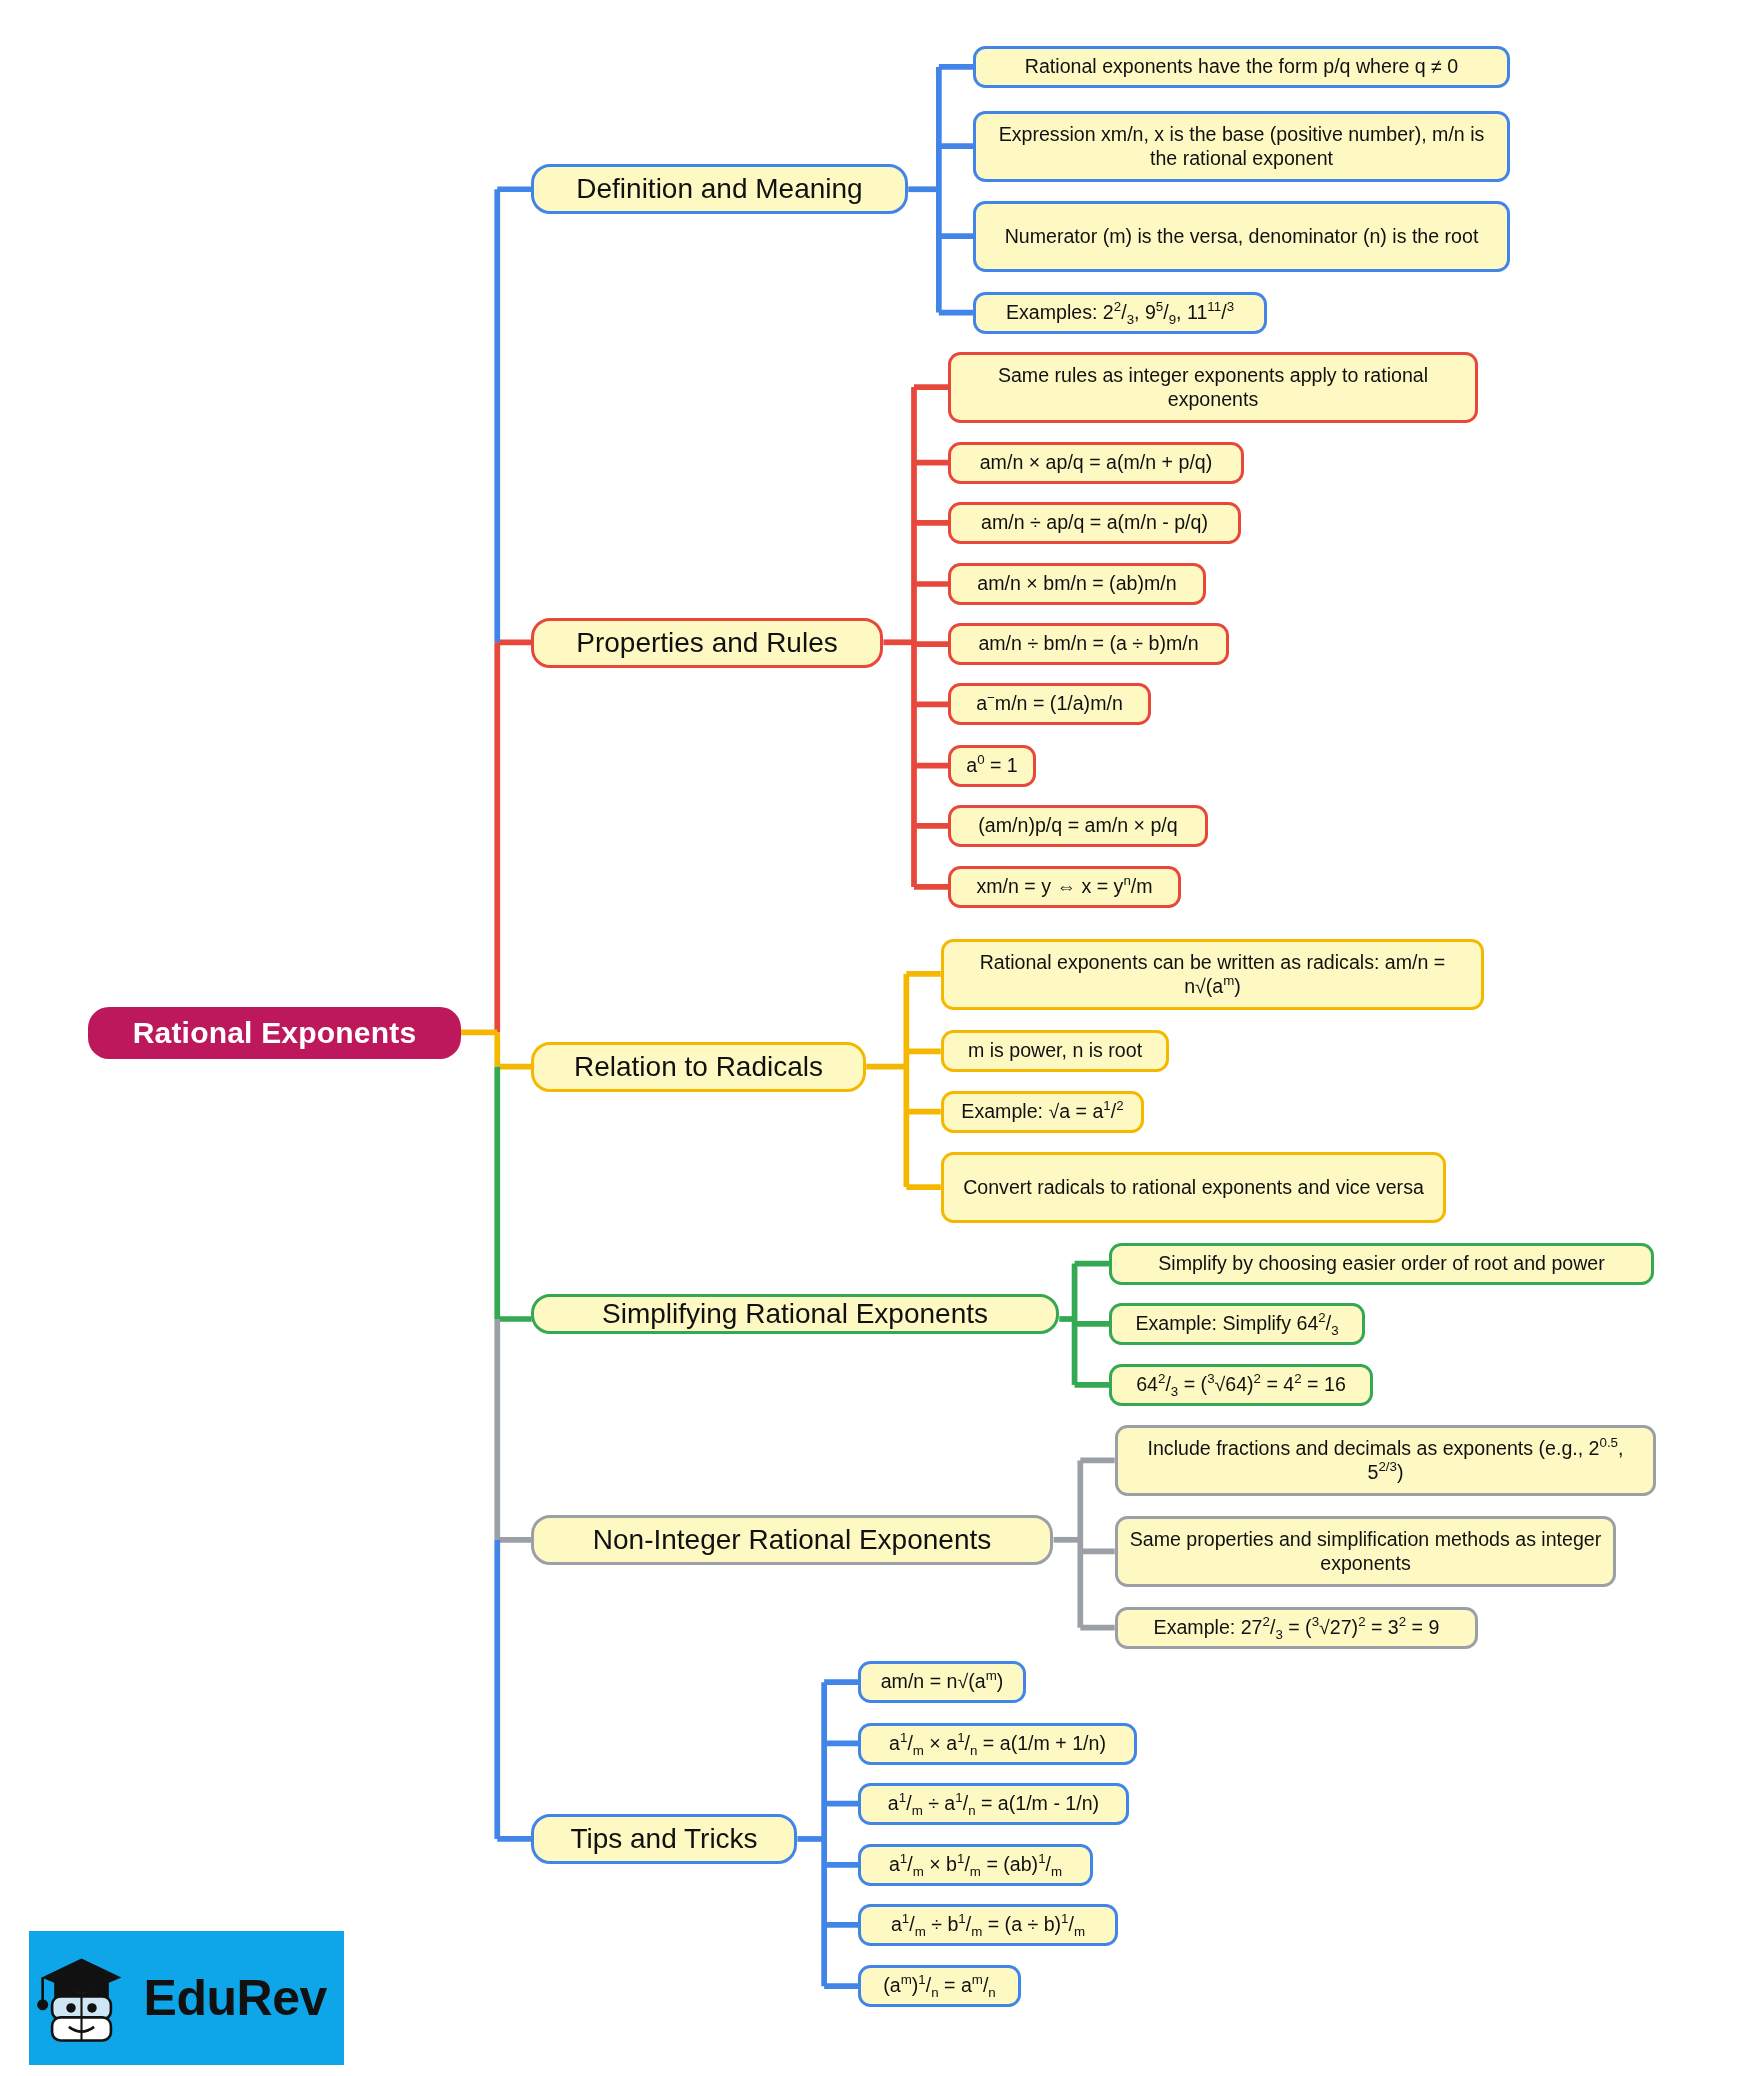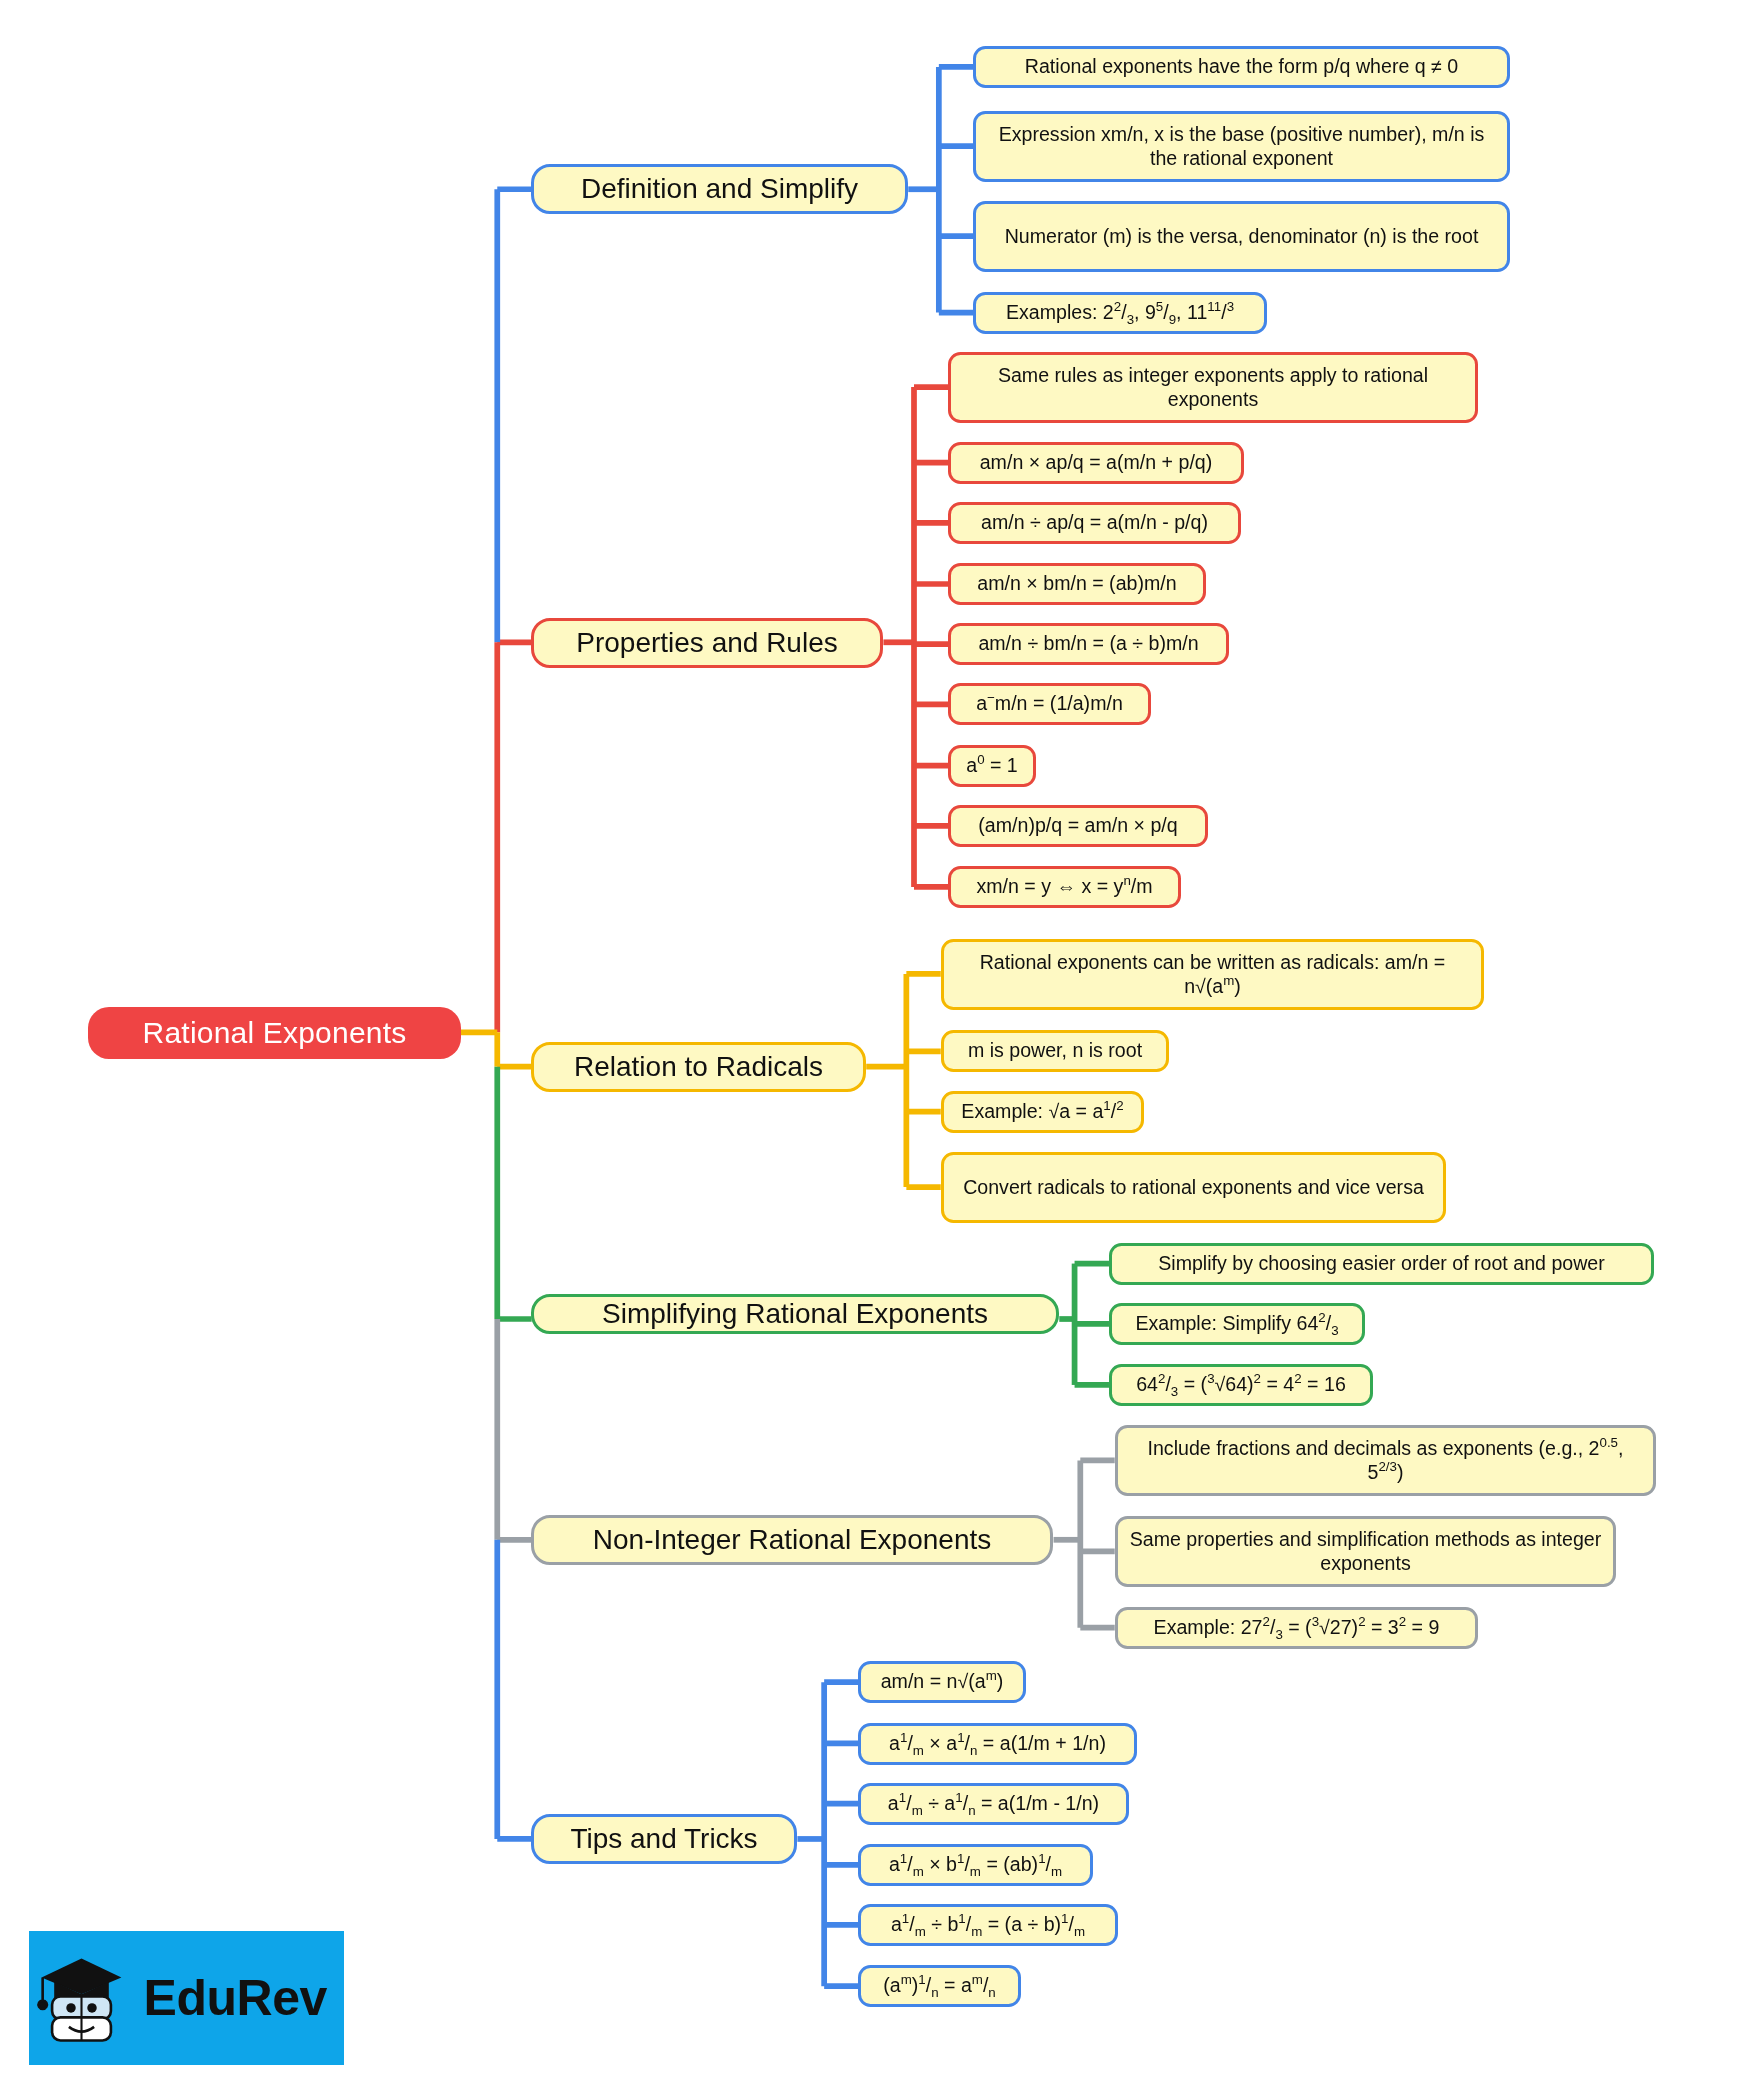--- a/index.html
+++ b/index.html
@@ -33,25 +33,25 @@
     line-height: 1.18;
     color: #111111;
     padding: 3.8px 11.5px;
     white-space: normal;
   }
   .root-node {
     position: absolute;
     display: flex;
     align-items: center;
     justify-content: center;
-    background: #ef4444;
+    background: #be185d;
     color: #ffffff;
     border-radius: 21px;
     font-size: 30px;
-    font-weight: normal;
+    font-weight: bold;
     letter-spacing: 0.2px;
   }
   .branch-node {
     font-size: 28px;
     border-width: 3.8px;
     border-radius: 19px;
   }
   .leaf-node {
     font-size: 19.6px;
     border-width: 3.8px;
@@ -139,21 +139,21 @@
       <line x1="862" y1="2014" x2="898" y2="2014" stroke="#4285e8" stroke-width="6" stroke-linecap="butt"></line>
       <line x1="862" y1="2078" x2="898" y2="2078" stroke="#4285e8" stroke-width="6" stroke-linecap="butt"></line>
     </svg>
 
   <div class="root-node" id="root-node" style="left:88px; top:1007px; width:373px; height:52px;">
     <span>Rational Exponents</span>
   </div>
 
   <div id="nodes-layer">
       <div class="node branch-node" style="left: 531px; top: 164px; width: 377px; height: 50px; border-color: rgb(66, 133, 232);">
-        <span>Definition and Simplify</span>
+        <span>Definition and Meaning</span>
       </div>
       <div class="node leaf-node " style="left: 973px; top: 46px; width: 537px; min-height: 42px; border-color: rgb(66, 133, 232);">
         <span>Rational exponents have the form p/q where q ≠ 0</span>
       </div>
       <div class="node leaf-node " style="left: 973px; top: 111px; width: 537px; min-height: 71px; border-color: rgb(66, 133, 232);">
         <span>Expression xm/n, x is the base (positive number), m/n is the rational exponent</span>
       </div>
       <div class="node leaf-node " style="left: 973px; top: 201px; width: 537px; min-height: 71px; border-color: rgb(66, 133, 232);">
         <span>Numerator (m) is the versa, denominator (n) is the root</span>
       </div>

